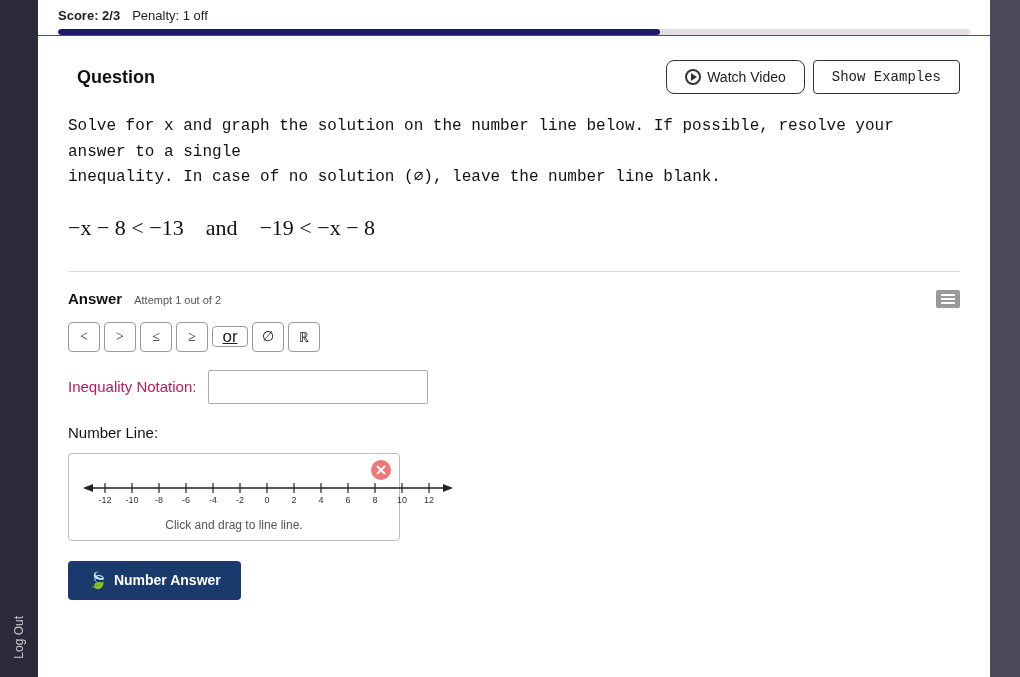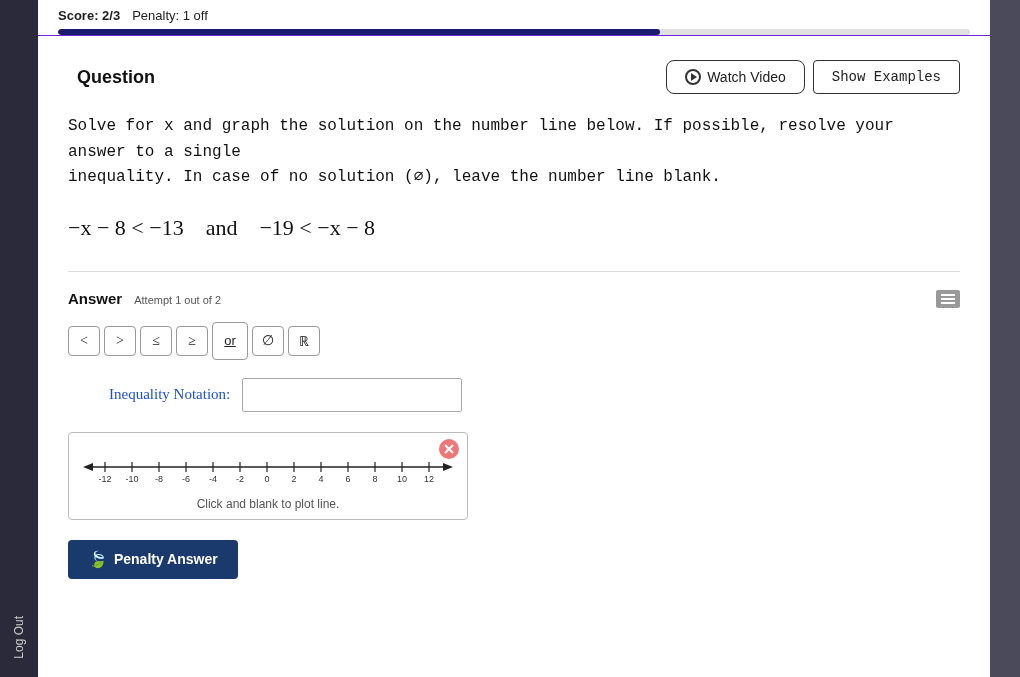--- a/index.html
+++ b/index.html
@@ -217,48 +217,47 @@
       font-size: 14px;
       display: flex;
       align-items: center;
       justify-content: center;
       font-family: 'Times New Roman', serif;
       color: #222;
     }
 
     .sym-btn-or {
       width: 36px;
-      height: 38px;
+      height: 21px;
       border: 1.5px solid #999;
       background: #fff;
       border-radius: 4px;
       cursor: pointer;
-      font-size: 13px;
+      font-size: 17px;
       display: flex;
       align-items: center;
       justify-content: center;
       font-family: Arial, sans-serif;
       color: #222;
       text-decoration: underline;
     }
 
     
     .inequality-row {
       display: flex;
       align-items: center;
       gap: 12px;
       margin-bottom: 20px;
     }
 
     .inequality-label {
       font-size: 15px;
-      font-family: Liberation Serif, serif;
-      color: #1d4ed8;
+      font-family: Liberation Sans, sans-serif;
+      color: #be185d;
       font-weight: 500;
-      margin-left: 41px;
     }
 
     .inequality-input {
       width: 220px;
       height: 34px;
       border: 1.5px solid #aaa;
       border-radius: 2px;
       padding: 0 8px;
       font-size: 14px;
       outline: none;
@@ -267,21 +266,21 @@
     
     .number-line-label {
       font-size: 15px;
       font-family: Arial, sans-serif;
       color: #111;
       font-weight: 500;
       margin-bottom: 12px;
     }
 
     .number-line-container {
-      width: 400px;
+      width: 332px;
       background: #fff;
       border: 1.5px solid #bbb;
       border-radius: 4px;
       padding: 16px 14px 8px 14px;
       position: relative;
       margin-bottom: 20px;
     }
 
     .number-line-cancel {
       position: absolute;
@@ -430,20 +429,21 @@
           <button class="sym-btn-or">or</button>
           <button class="sym-btn">∅</button>
           <button class="sym-btn">ℝ</button>
         </div>
 
         <div class="inequality-row">
           <span class="inequality-label">Inequality Notation:</span>
           <input type="text" class="inequality-input" value="" style="">
         </div>
 
+        <div class="number-line-label">Number Line:</div>
 
         <div class="number-line-container">
 
           <div class="number-line-cancel">
             <svg width="10" height="10" viewBox="0 0 10 10">
               <line x1="1" y1="1" x2="9" y2="9" stroke="white" stroke-width="2"></line>
               <line x1="9" y1="1" x2="1" y2="9" stroke="white" stroke-width="2"></line>
             </svg>
           </div>
 
@@ -489,26 +489,26 @@
               <line x1="292" y1="13" x2="292" y2="23" stroke="#222" stroke-width="1.2"></line>
               <text x="292" y="33" text-anchor="middle" font-size="9" font-family="Arial" fill="#333">8</text>
 
               <line x1="319" y1="13" x2="319" y2="23" stroke="#222" stroke-width="1.2"></line>
               <text x="319" y="33" text-anchor="middle" font-size="9" font-family="Arial" fill="#333">10</text>
 
               <line x1="346" y1="13" x2="346" y2="23" stroke="#222" stroke-width="1.2"></line>
               <text x="346" y="33" text-anchor="middle" font-size="9" font-family="Arial" fill="#333">12</text>
             </svg>
           </div>
-          <div class="click-drag-text">Click and blank to plot line.</div>
+          <div class="click-drag-text">Click and drag to line line.</div>
         </div>
 
         <button class="submit-btn">
           <span class="submit-leaf">🍃</span>
-          <span>Penalty Answer</span>
+          <span>Number Answer</span>
         </button>
 
       </div>
     </div>
   </div>
 
   <div style="width:30px; background:#4a4a5a;"></div>
 </div>
 
 </body></html>

